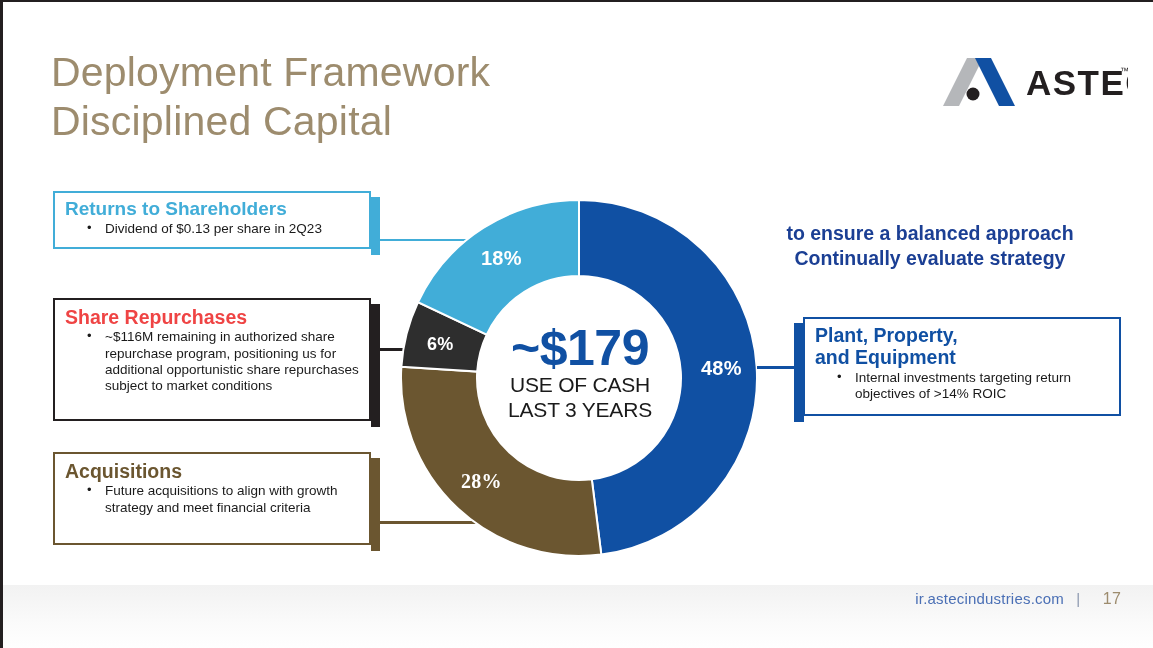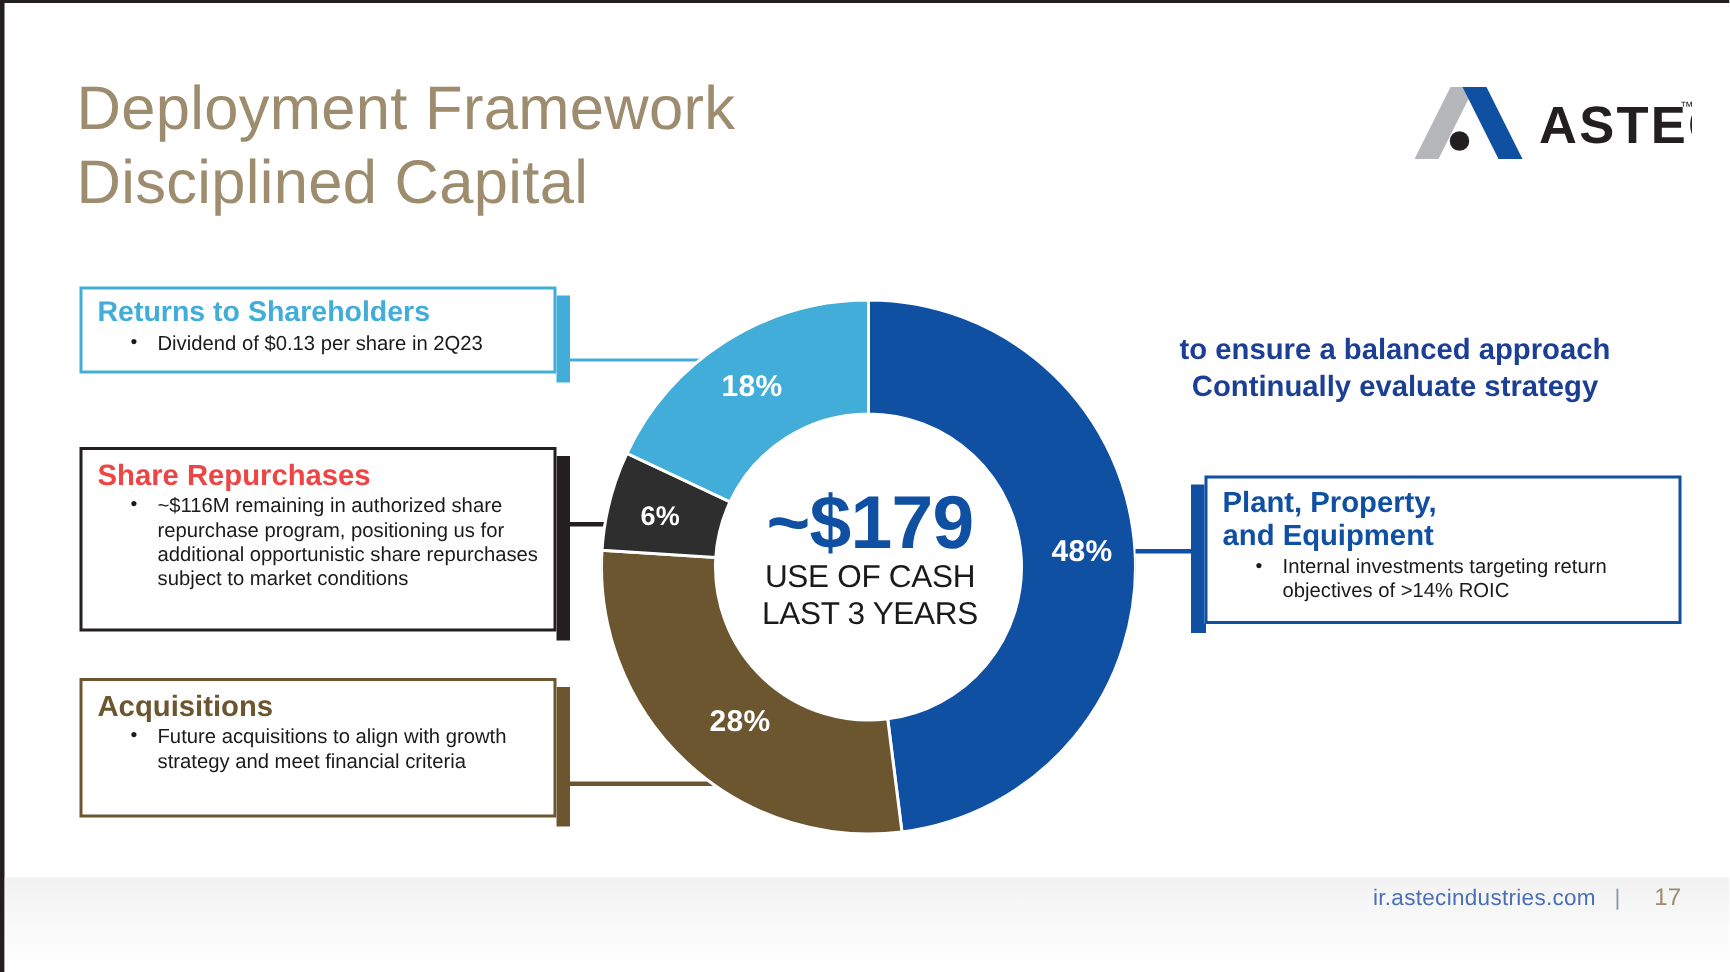--- a/index.html
+++ b/index.html
@@ -140,21 +140,21 @@
   }
   #chart svg { display: block; }
   .pct {
     position: absolute;
     color: #ffffff;
     font-weight: bold;
     font-size: 20px;
     letter-spacing: 0.2px;
   }
   #pct-48 { left: 698px; top: 355px; }
-  #pct-28 { left: 470px; top: 468px; }
+  #pct-28 { left: 458px; top: 468px; font-family: Liberation Serif, serif; }
   #pct-6  { left: 424px; top: 332px; font-size: 18px; }
   #pct-18 { left: 478px; top: 245px; }
 
   
   #center-text {
     position: absolute;
     left: 492px;
     top: 322px;
     width: 170px;
     text-align: center;

